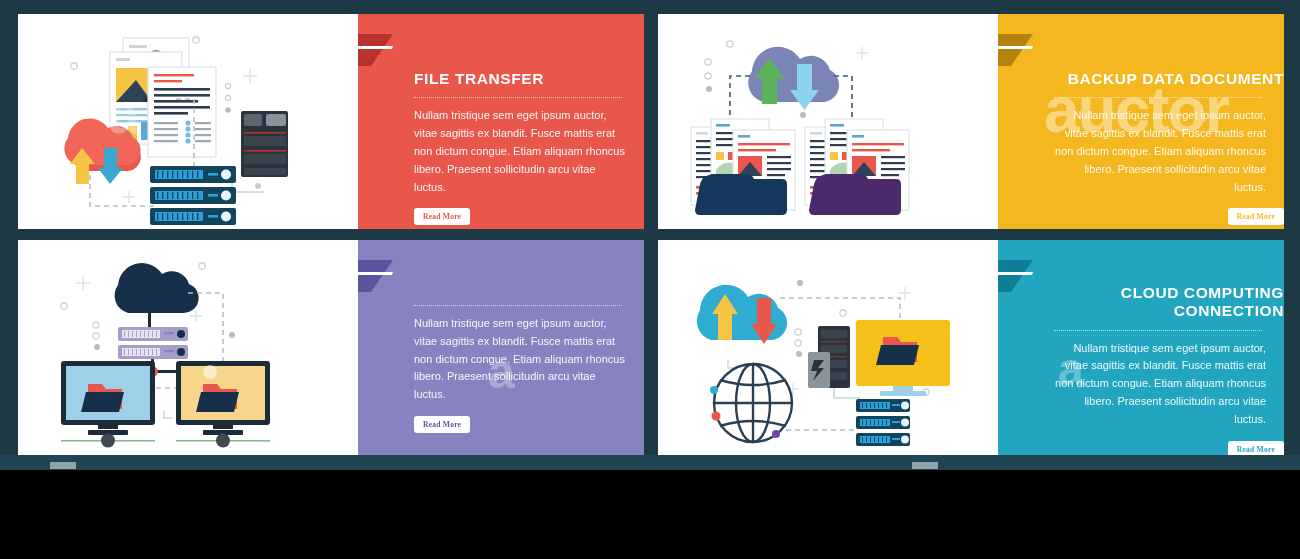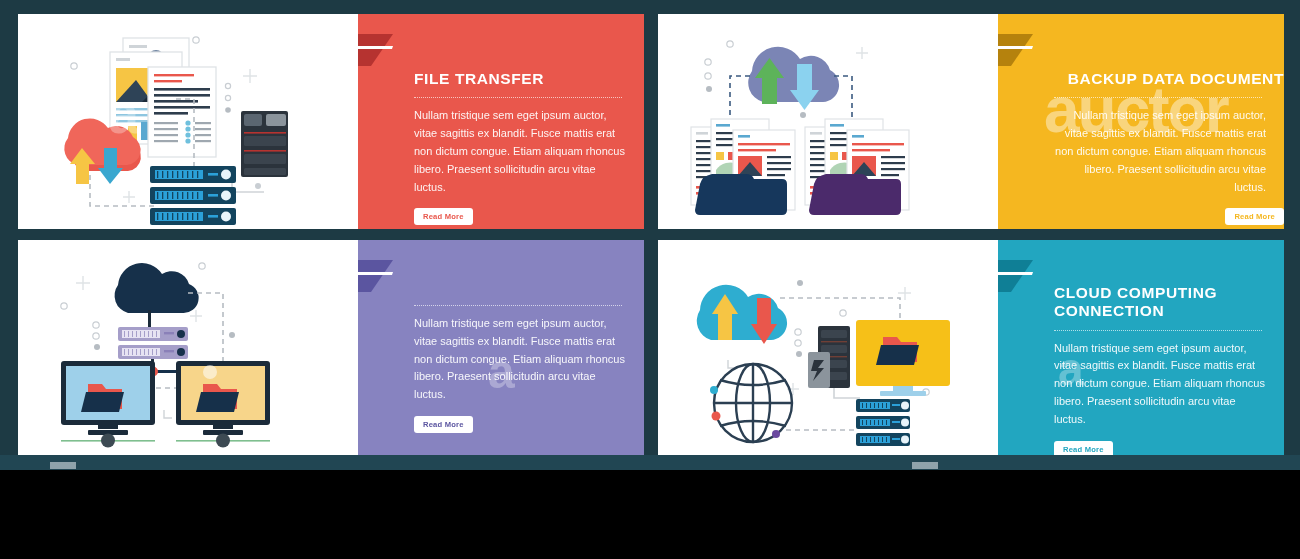--- a/index.html
+++ b/index.html
@@ -24,21 +24,21 @@
   .sliver-b{position:absolute;left:912px;top:462px;width:26px;height:7px;background:#8fa3ab;}
 
   
   .banner {
     position: absolute; overflow: hidden;
     width: 626px; height: 215px;
   }
   .b1 { left: 18px;  top: 14px; }
   .b2 { left: 658px; top: 14px; text-align: right; }
   .b3 { left: 18px;  top: 240px; }
-  .b4 { left: 658px; top: 240px; }
+  .b4 { left: 658px; top: 240px; text-align: right; }
 
   .banner-bg { position:absolute; inset:0; }
   .banner-white { position:absolute; left:0; top:0; width:340px; height:100%; background:#ffffff; }
 
   
   .wedge {
     position:absolute; left:0; top:0; width:100%; height:100%;
   }
 
   
@@ -49,21 +49,21 @@
     font-size:15.5px; font-weight:bold; letter-spacing:.6px;
     color:#ffffff; line-height:1.18; text-transform:uppercase;
     font-family:"Liberation Sans", sans-serif;
   }
   .divider { margin:9px 0 9px 0; width:208px; height:0;
              border-top:1.5px dotted rgba(255,255,255,.65); }
   .body { font-size:11px; line-height:1.62; color:rgba(255,255,255,.93); width:212px; }
   .btn {
     display:inline-block; margin-top:12px; background:#fff;
     border-radius:3px; padding:4px 9px 4px 9px;
-    font-size:7.6px; font-weight:bold; letter-spacing:.2px;
+    font-size:7.6px; font-weight:bold; letter-spacing:.2px;font-family:Liberation Serif, serif;
   }
 
   
   .illo { position:absolute; left:0; top:0; width:340px; height:100%; }
   .illo svg { display:block; }
 
   
   .botbar { position:absolute; left:0; top:470px; width:1300px; height:89px; background:#000; }
 
   

